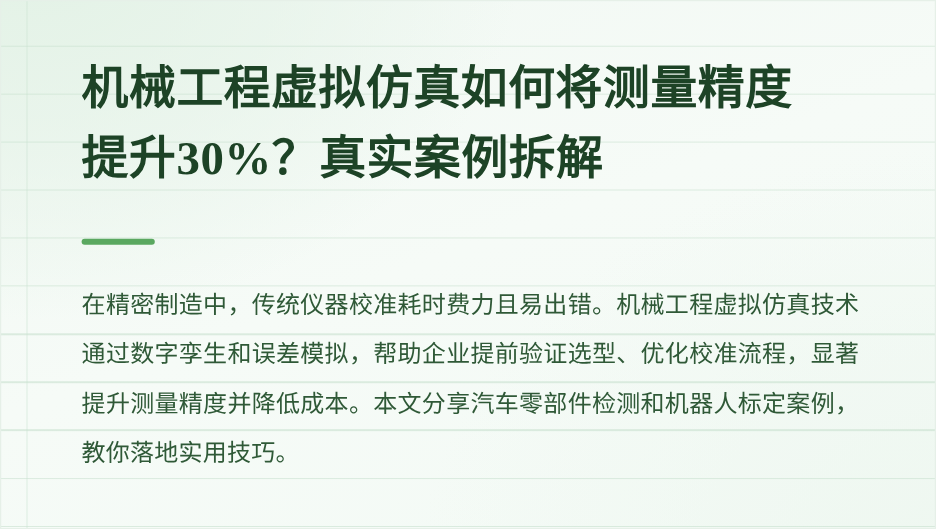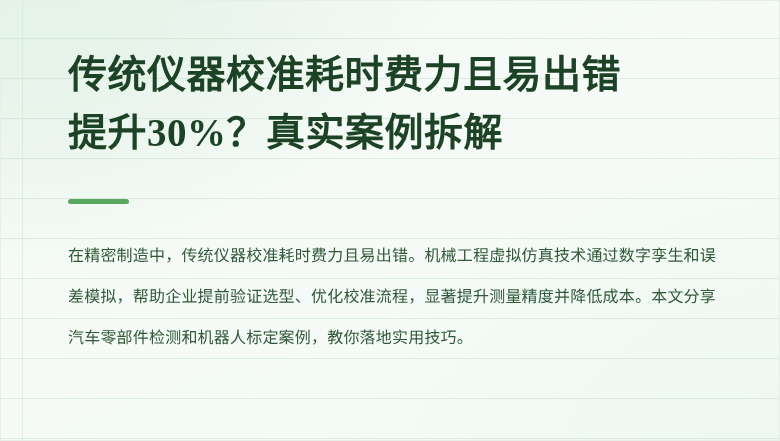--- a/index.html
+++ b/index.html
@@ -97,42 +97,42 @@
     width: 61px;
     height: 5px;
     border-radius: 3px;
     background: #5aa860;
   }
 
   .summary {
     margin: 0;
     margin-top: 31px;
     font-family: "Liberation Sans", "DejaVu Sans", sans-serif;
-    font-size: 16px;
+    font-size: 20px;
     line-height: 41px;
     letter-spacing: 0.2px;
     color: #2f5937;
     max-width: 648px;
     text-align: justify;
     text-justify: inter-ideograph;
   }
 </style>
 </head>
 <body>
 
 <div class="cover-card">
 
   <div class="bg-wash"></div>
   <div class="bg-rules"></div>
   <div class="bg-vrule"></div>
   <div class="card-border"></div>
 
   <div class="content">
 
-    <h1 class="headline">传统仪器校准耗时费力且易出错
+    <h1 class="headline">机械工程虚拟仿真如何将测量精度
 提升30%？真实案例拆解</h1>
 
     <div class="accent-bar"></div>
 
     <p class="summary">在精密制造中，传统仪器校准耗时费力且易出错。机械工程虚拟仿真技术通过数字孪生和误差模拟，帮助企业提前验证选型、优化校准流程，显著提升测量精度并降低成本。本文分享汽车零部件检测和机器人标定案例，教你落地实用技巧。</p>
 
   </div>
 </div>
 
 </body></html>

